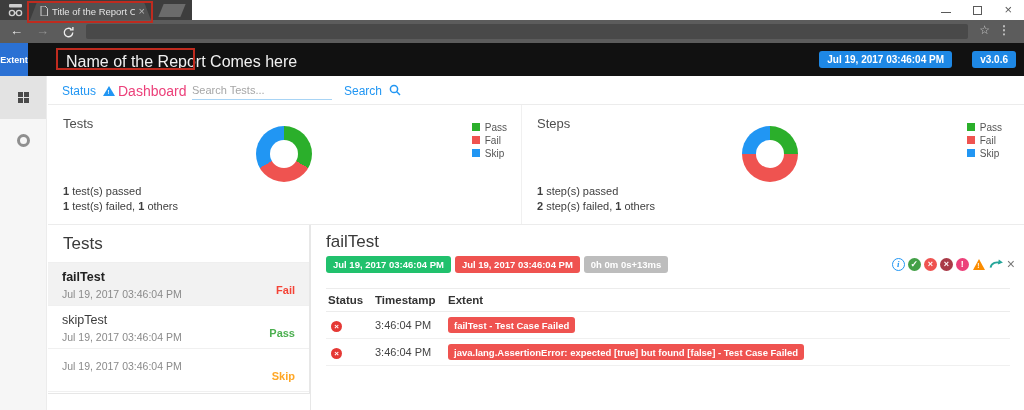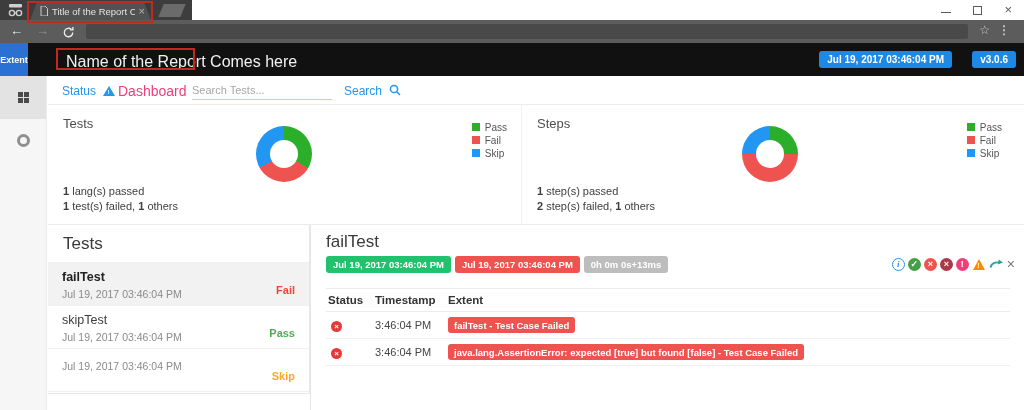--- a/index.html
+++ b/index.html
@@ -229,21 +229,21 @@
         <div class="lrow">
             <span class="sw" style="background: rgb(239, 83, 80);"></span>
             <span class="llabel">Fail</span>
           </div>
         <div class="lrow">
             <span class="sw" style="background: rgb(33, 150, 243);"></span>
             <span class="llabel">Skip</span>
           </div>
       </div>
       <div class="stats">
-        <div><b>1</b><span> lang(s) passed</span></div>
+        <div><b>1</b><span> test(s) passed</span></div>
         <div><b>1</b><span> test(s) failed, </span><b>1</b><span> others</span></div>
       </div>
     </div>
     <div class="panel p2">
       <div class="panel-title">Steps</div>
       <div class="donut" style="background: conic-gradient(rgb(43, 175, 43) 0deg, rgb(43, 175, 43) 90deg, rgb(239, 83, 80) 90deg, rgb(239, 83, 80) 270deg, rgb(33, 150, 243) 270deg, rgb(33, 150, 243) 360deg);">
           <div class="hole"></div>
         </div>
       <div class="legend">
         <div class="lrow">

